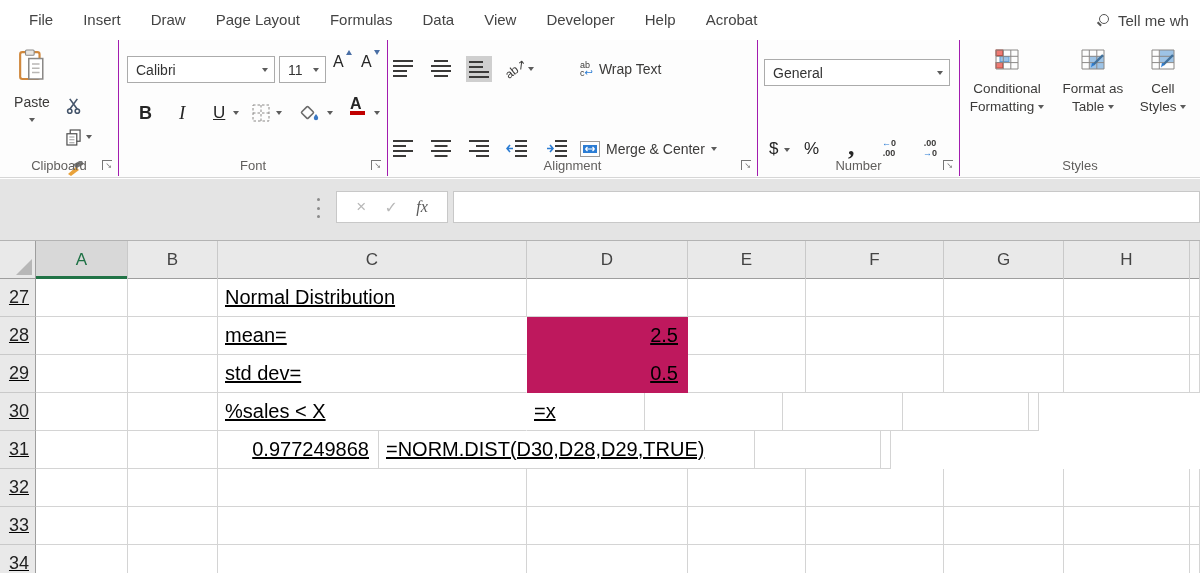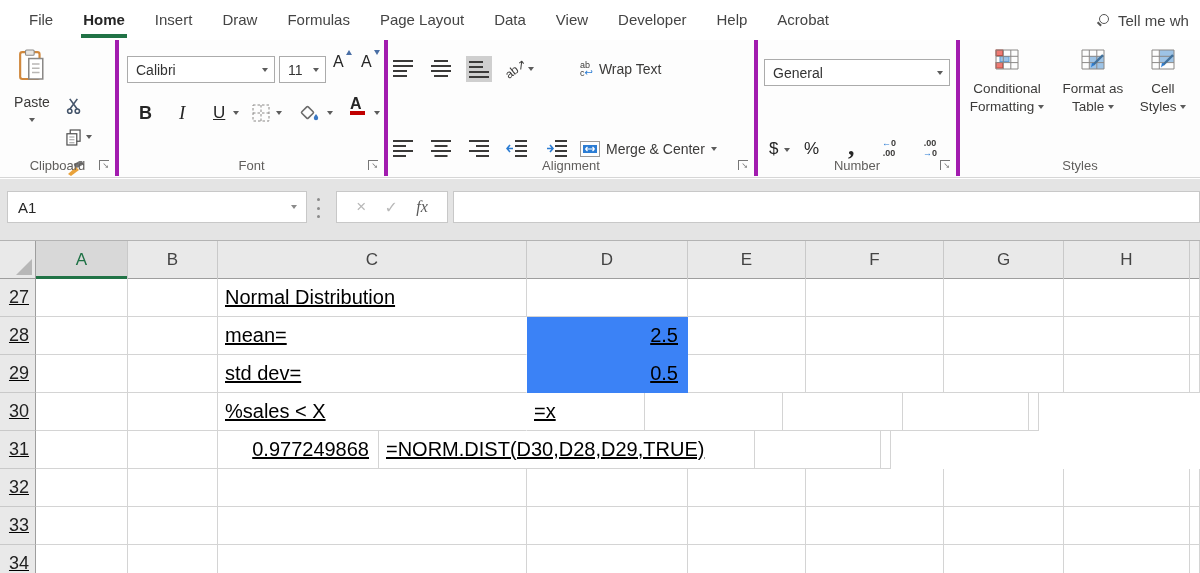--- a/index.html
+++ b/index.html
@@ -19,21 +19,21 @@
     font-size:15px; color:#444; white-space:nowrap; }
   .mag { position:relative; width:14px; height:14px; margin-right:7px; }
   .mag::before { content:""; position:absolute; left:2px; top:1px; width:8px; height:8px;
     border:1.6px solid #555; border-radius:50%; }
   .mag::after { content:""; position:absolute; left:0; top:10px; width:5px; height:1.6px;
     background:#555; transform:rotate(45deg); }
 
   
   .ribbon { position:absolute; left:0; top:40px; width:1200px; height:138px; background:#fdfdfd;
     border-bottom:1px solid #d6d6d6; }
-  .grp { position:absolute; top:0; height:136px; border-right:4px solid #a21caf; }
+  .grp { position:absolute; top:0; height:136px; border-right:1px solid #a21caf; }
   .grp-label { position:absolute; bottom:3px; left:0; right:0; text-align:center;
     font-size:13px; color:#605e5c; }
   .launcher { position:absolute; bottom:6px; right:6px; width:10px; height:10px;
     border-top:1px solid #767676; border-left:1px solid #767676; font-size:8px; line-height:10px;
     color:#767676; text-align:right; }
   .dd { display:inline-block; width:0; height:0; border-left:3.5px solid transparent;
     border-right:3.5px solid transparent; border-top:4px solid #5c5c5c; vertical-align:middle; }
   .combo { position:absolute; height:27px; background:#fff; border:1px solid #ababab;
     font-size:14px; color:#333; display:flex; align-items:center; padding:0 8px; }
   .combo .dd { position:absolute; right:6px; }
@@ -102,45 +102,44 @@
   
   .grid { position:absolute; left:0; top:240px; width:1200px; height:333px; overflow:hidden;
     background:#fff; border-top:1px solid #b3b3b3; }
   .grow { display:flex; height:38px;text-decoration:underline; }
   .cell { height:38px; border-right:1px solid #d4d4d4; border-bottom:1px solid #d4d4d4;
     font-size:20px; color:#000; overflow:visible; white-space:nowrap; line-height:36px; }
   .ch{width:36px}.cA{width:92px}.cB{width:90px}.cC{width:309px}.cD{width:161px}
   .cE{width:118px}.cF{width:138px}.cG{width:120px}.cH{width:126px}.cI{width:10px}
   .cEFG{width:376px}
   .tL{padding-left:7px} .tR{text-align:right;padding-right:9px}
-  .shade{background:#3b82f6} .nbb{border-bottom-color:transparent} .nbr{border-right-color:transparent}
+  .shade{background:#be185d} .nbb{border-bottom-color:transparent} .nbr{border-right-color:transparent}
   .hrow { display:flex; height:38px; }
   .hc { height:38px; background:#e9e9e9; border-right:1px solid #c9c9c9;
     box-shadow:inset 0 -1px 0 #9e9e9e; font-size:17px; color:#444; text-align:center;
     line-height:37px; }
   .hc.active { background:#d8d8d8; color:#1e7145; box-shadow:inset 0 -3px 0 #217346; }
   .rh { background:#e9e9e9; border-right:1px solid #9e9e9e; border-bottom:1px solid #c9c9c9;
     font-size:18px; color:#222; text-align:right; padding-right:6px; line-height:36px; }
   .sa { position:relative; background:#e9e9e9; border-right:1px solid #9e9e9e;
     box-shadow:inset 0 -1px 0 #9e9e9e; }
   .sa::after { content:""; position:absolute; right:3px; bottom:4px; width:0; height:0;
     border-left:16px solid transparent; border-bottom:16px solid #b7b7b7; }
 </style>
 </head>
 <body>
 
 <div class="app">
 
   <div class="menubar">
     <div class="tab">File</div>
-    <div class="tab active">Home</div>
     <div class="tab">Insert</div>
     <div class="tab">Draw</div>
+    <div class="tab">Page Layout</div>
     <div class="tab">Formulas</div>
-    <div class="tab">Page Layout</div>
     <div class="tab">Data</div>
     <div class="tab">View</div>
     <div class="tab">Developer</div>
     <div class="tab">Help</div>
     <div class="tab">Acrobat</div>
     <div class="tellme">
       <span class="mag"></span>
       <span>Tell me wh</span>
     </div>
   </div>
@@ -343,24 +342,20 @@
           <polygon points="10,19.5 13.5,16.5 11,14.5" fill="#2b7cd3"></polygon>
         </svg>
         <div class="lbl">Cell</div>
         <div class="lbl" style="margin-top:0"><span>Styles</span> <span class="dd"></span></div>
       </div>
       <div class="grp-label">Styles</div>
     </div>
   </div>
 
   <div class="fbar">
-    <div class="namebox">
-      <span>A1</span>
-      <span class="dd"></span>
-    </div>
     <div class="vdots">
         <i></i>
         <i></i>
         <i></i>
       </div>
     <div class="fxbox">
       <span class="fx-x">×</span>
       <span class="fx-ck">✓</span>
       <span class="fx-fx">fx</span>
     </div>

